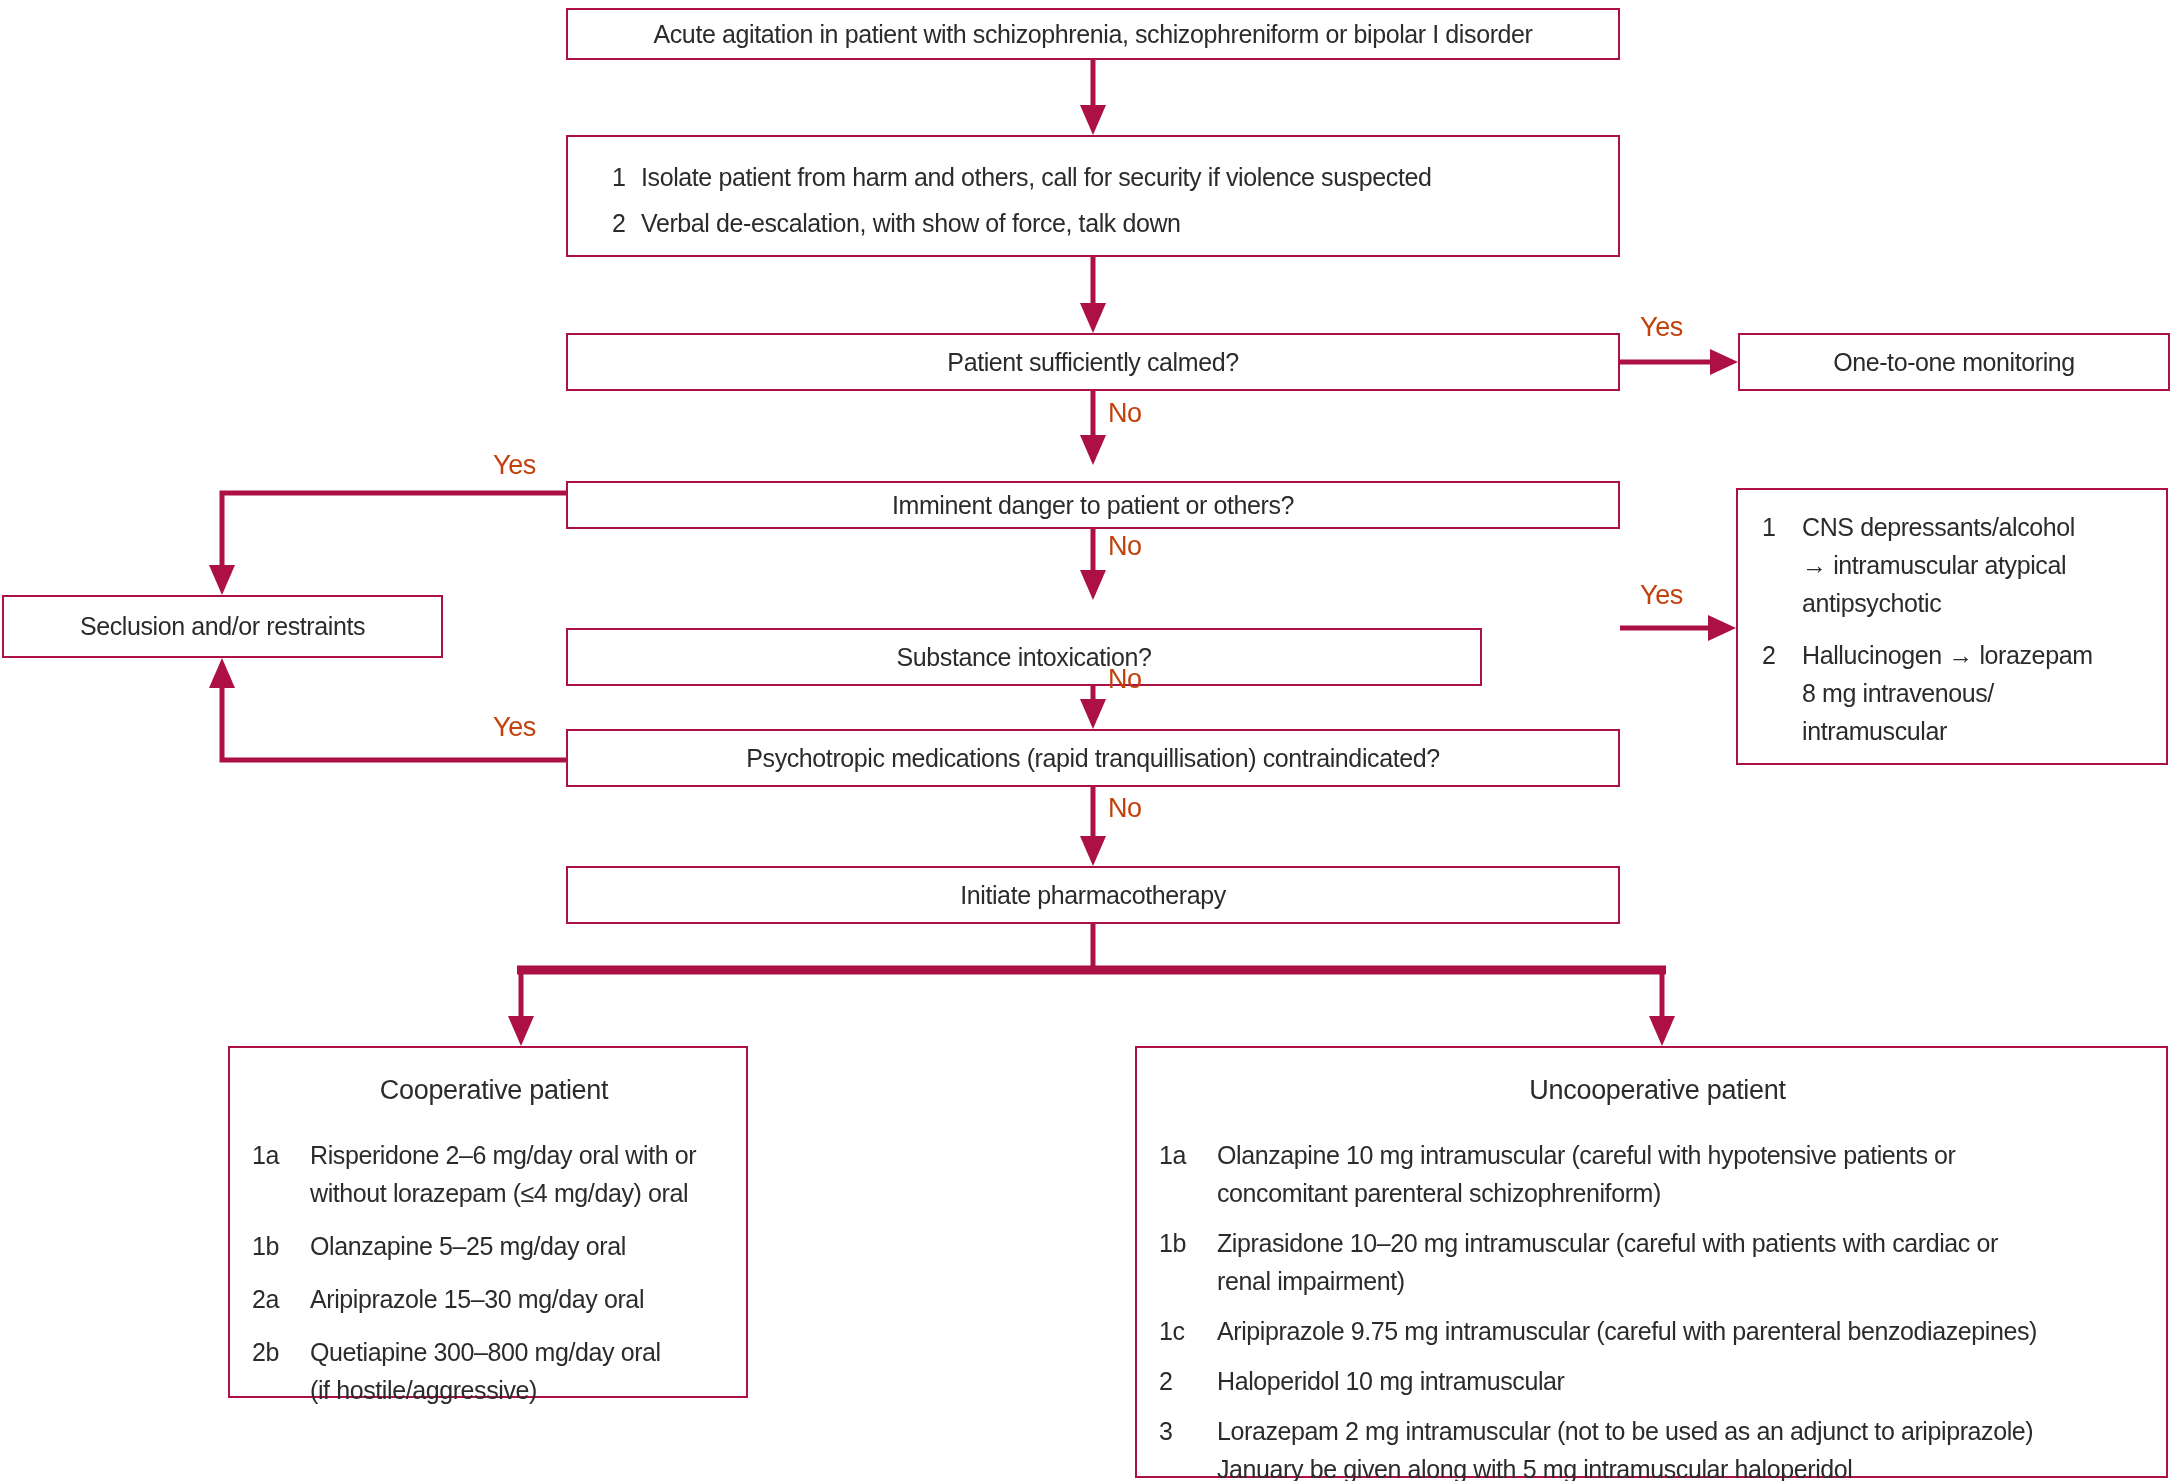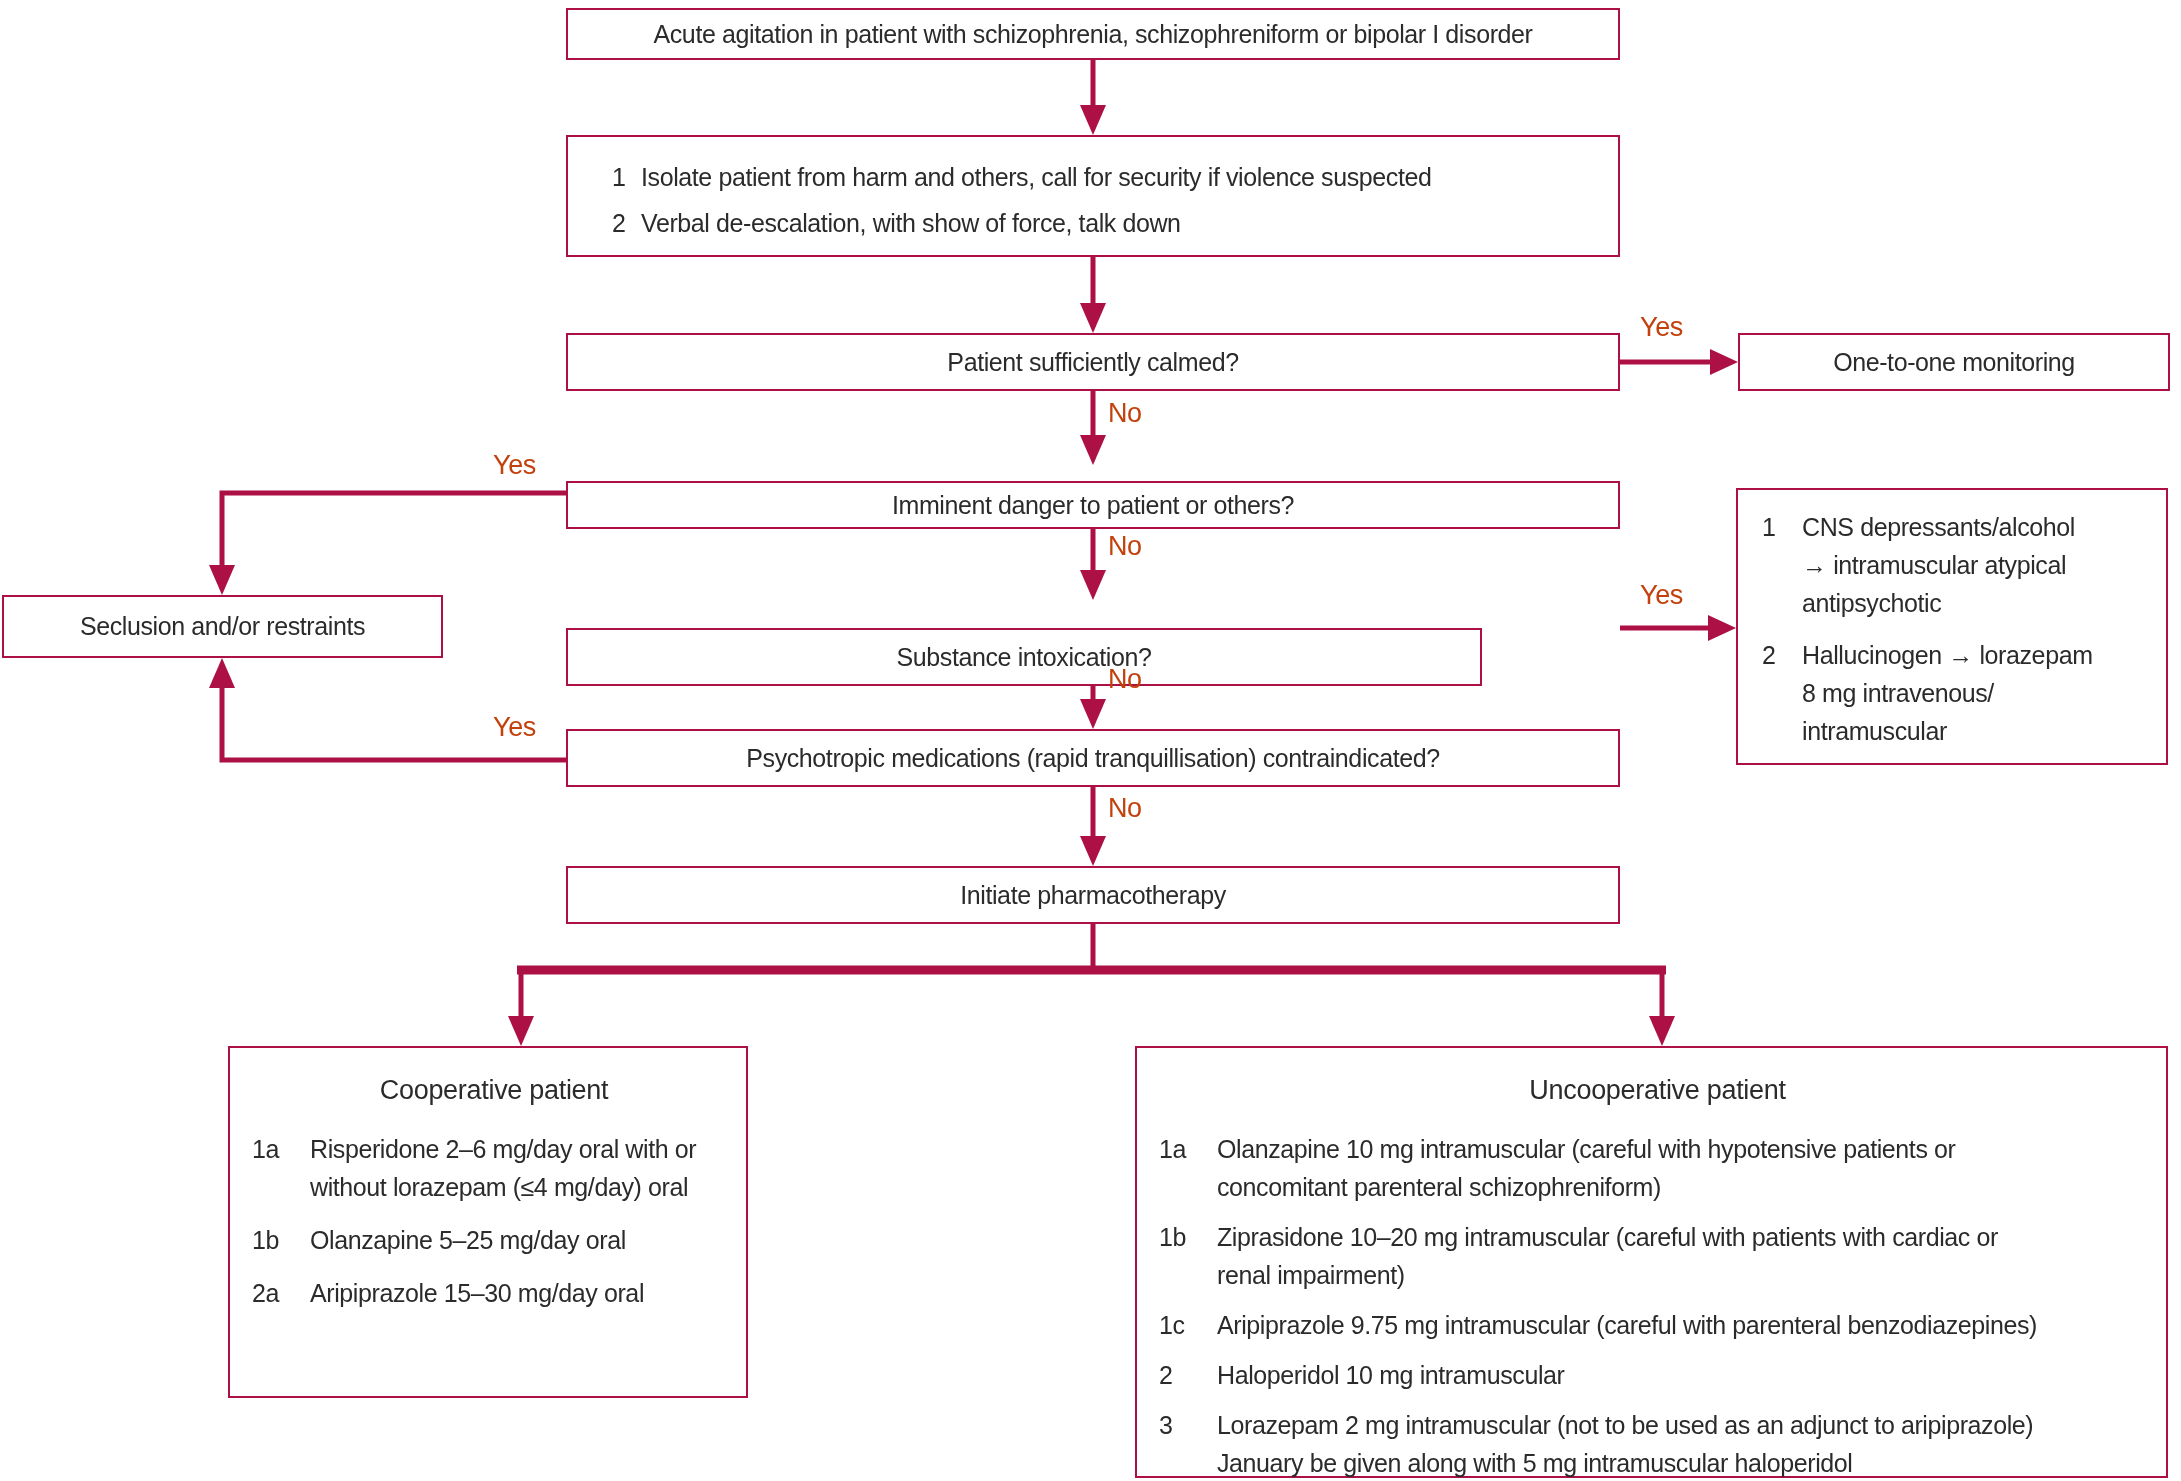--- a/index.html
+++ b/index.html
@@ -38,21 +38,21 @@
   .steps{padding:18px 16px 0 44px;}
   .steps .li{grid-template-columns:29px 1fr;line-height:44px;}
   .steps .li + .li{margin-top:2px;}
   
   .cns{padding:18px 10px 0 24px;}
   .cns .li{grid-template-columns:40px 1fr;}
   .cns .li + .li{margin-top:14px;}
   
   .option{padding:24px 10px 0 22px;}
   .option .title{
-    text-align:center;line-height:36px;margin-bottom:22px;
+    text-align:center;line-height:36px;margin-bottom:28px;
     font-size:27px;letter-spacing:-0.3px;
   }
   .coop .li{grid-template-columns:58px 1fr;}
   .coop .li + .li{margin-top:15px;}
   .uncoop .li{grid-template-columns:58px 1fr;}
   .uncoop .li + .li{margin-top:12px;}
 </style>
 </head>
 <body>
 
@@ -185,20 +185,27 @@
       <span>
         <span class="ln">Olanzapine 5–25 mg/day oral</span>
       </span>
     </div>
     <div class="li">
       <span class="num">2a</span>
       <span>
         <span class="ln">Aripiprazole 15–30 mg/day oral</span>
       </span>
     </div>
+    <div class="li">
+      <span class="num">2b</span>
+      <span>
+        <span class="ln">Quetiapine 300–800 mg/day oral</span>
+        <span class="ln">(if hostile/aggressive)</span>
+      </span>
+    </div>
   </div>
 
   <div class="box option uncoop" style="left:1135px;top:1046px;width:1033px;height:432px">
     <div class="title">Uncooperative patient</div>
     <div class="li">
       <span class="num">1a</span>
       <span>
         <span class="ln">Olanzapine 10 mg intramuscular (careful with hypotensive patients or</span>
         <span class="ln">concomitant parenteral schizophreniform)</span>
       </span>

